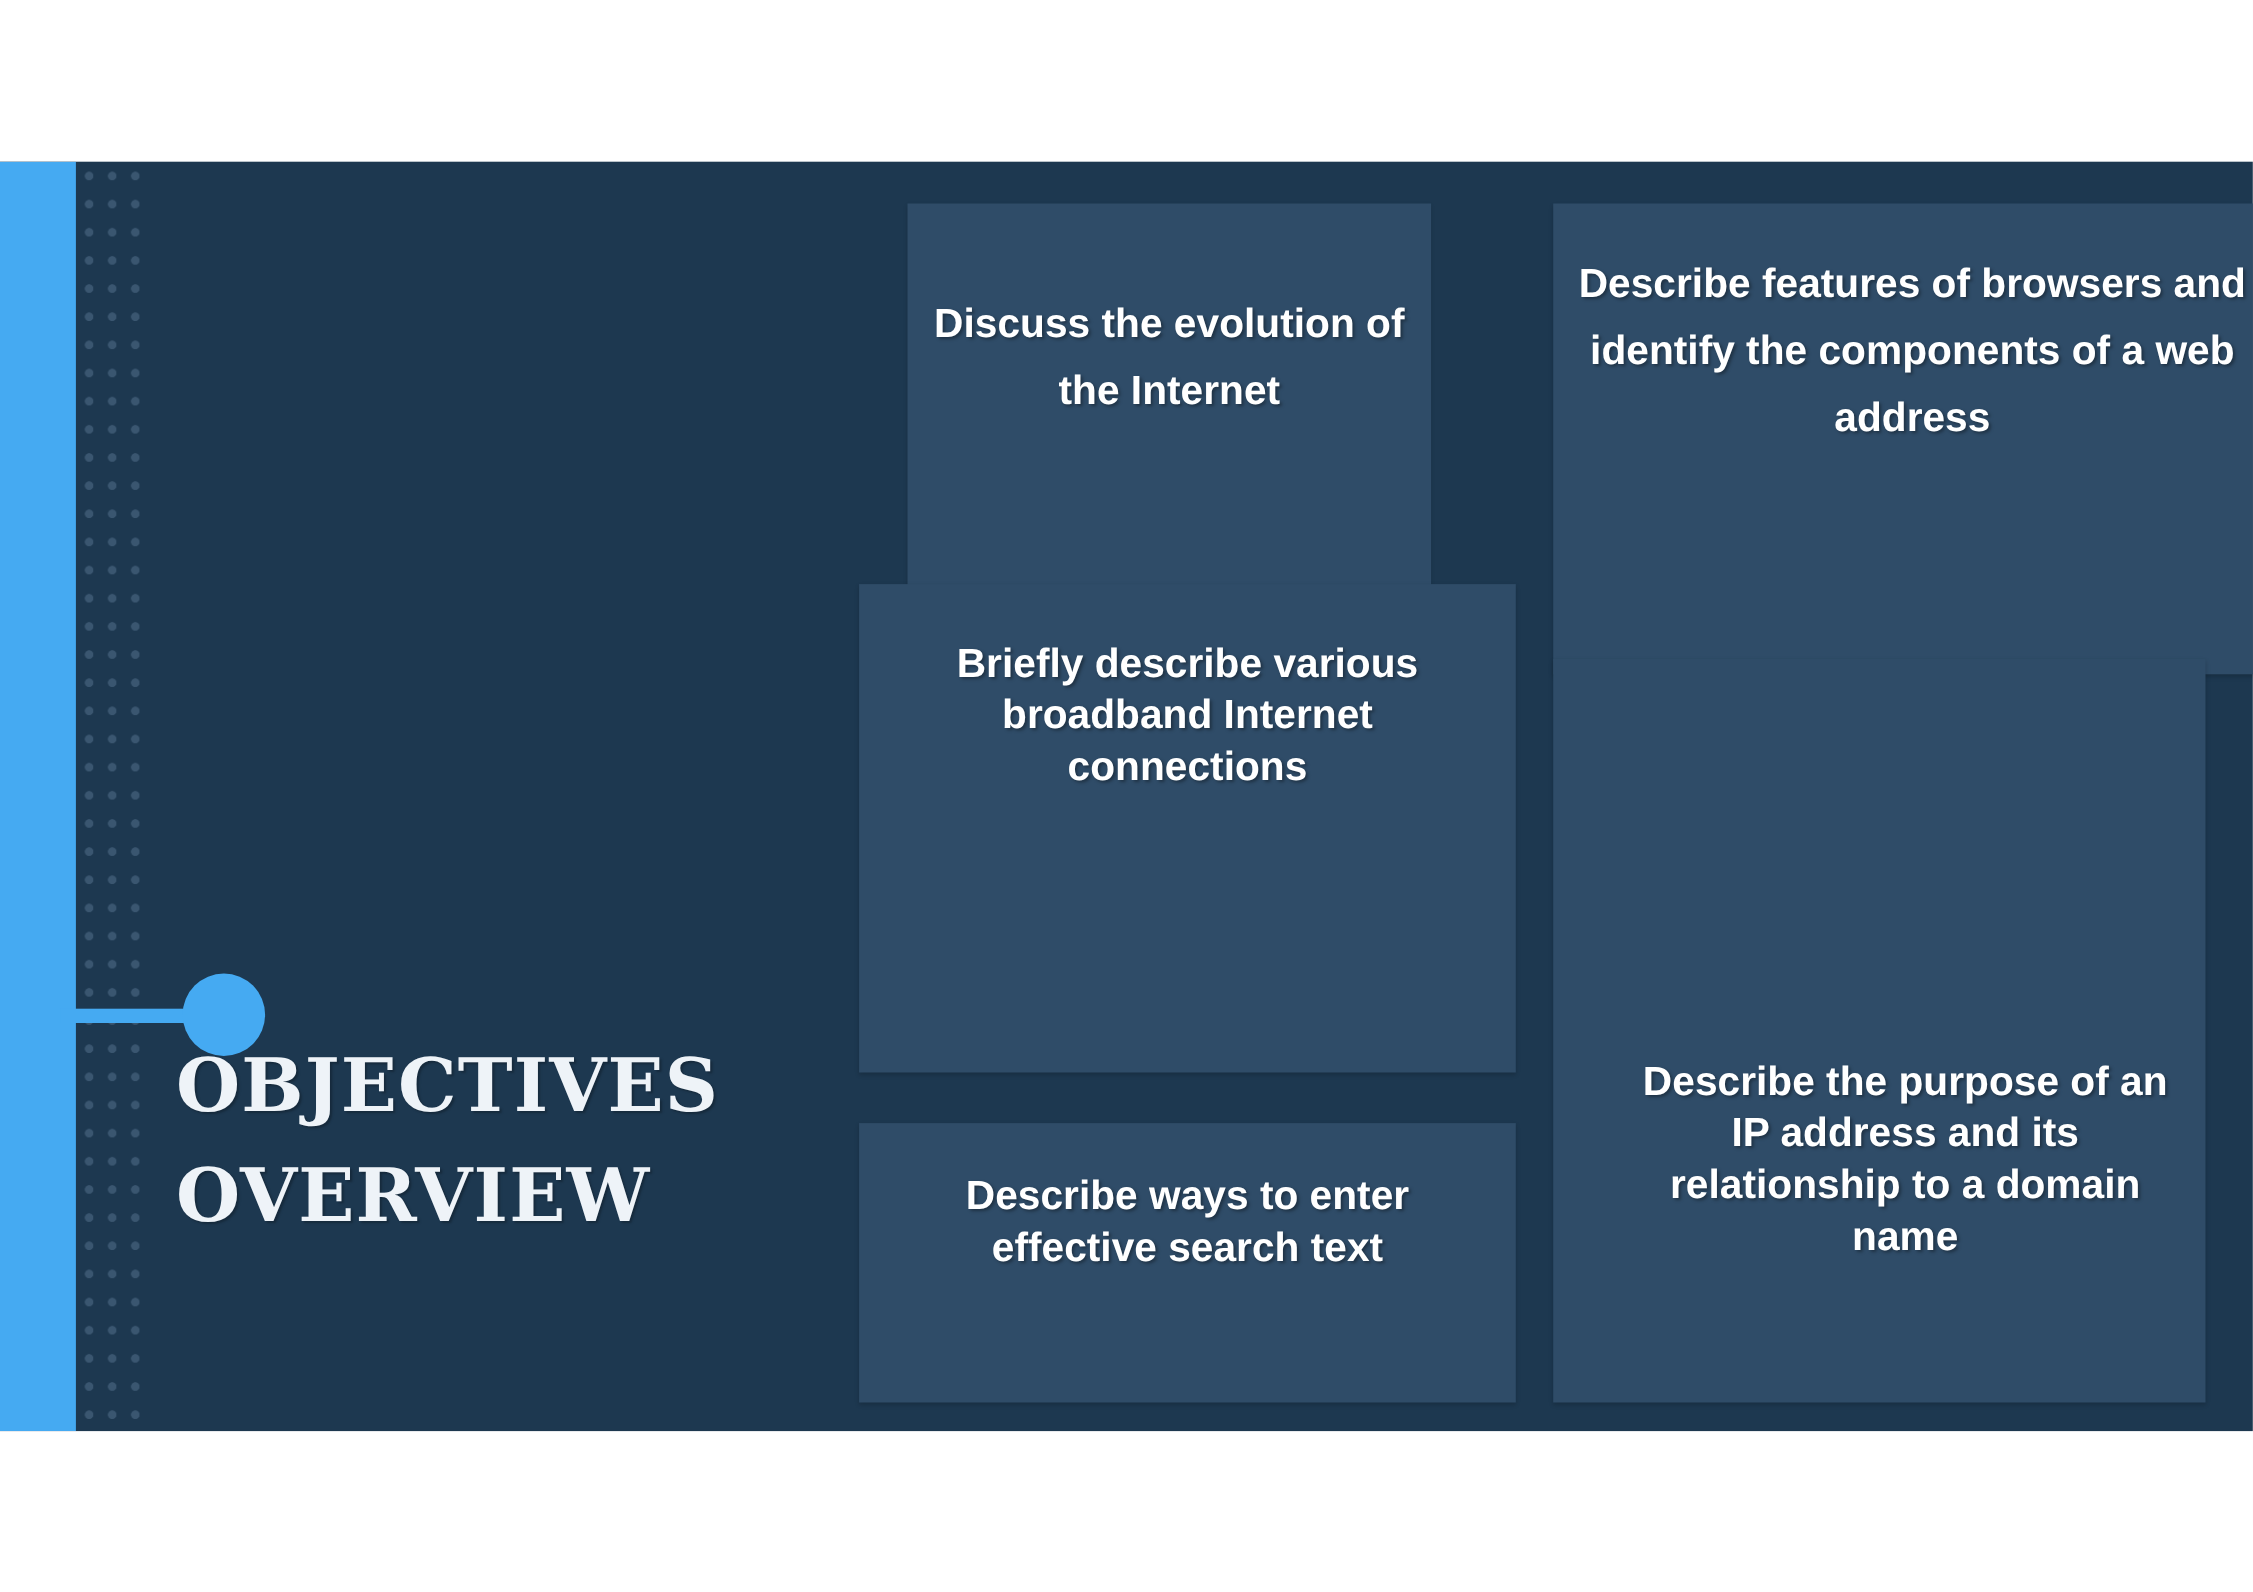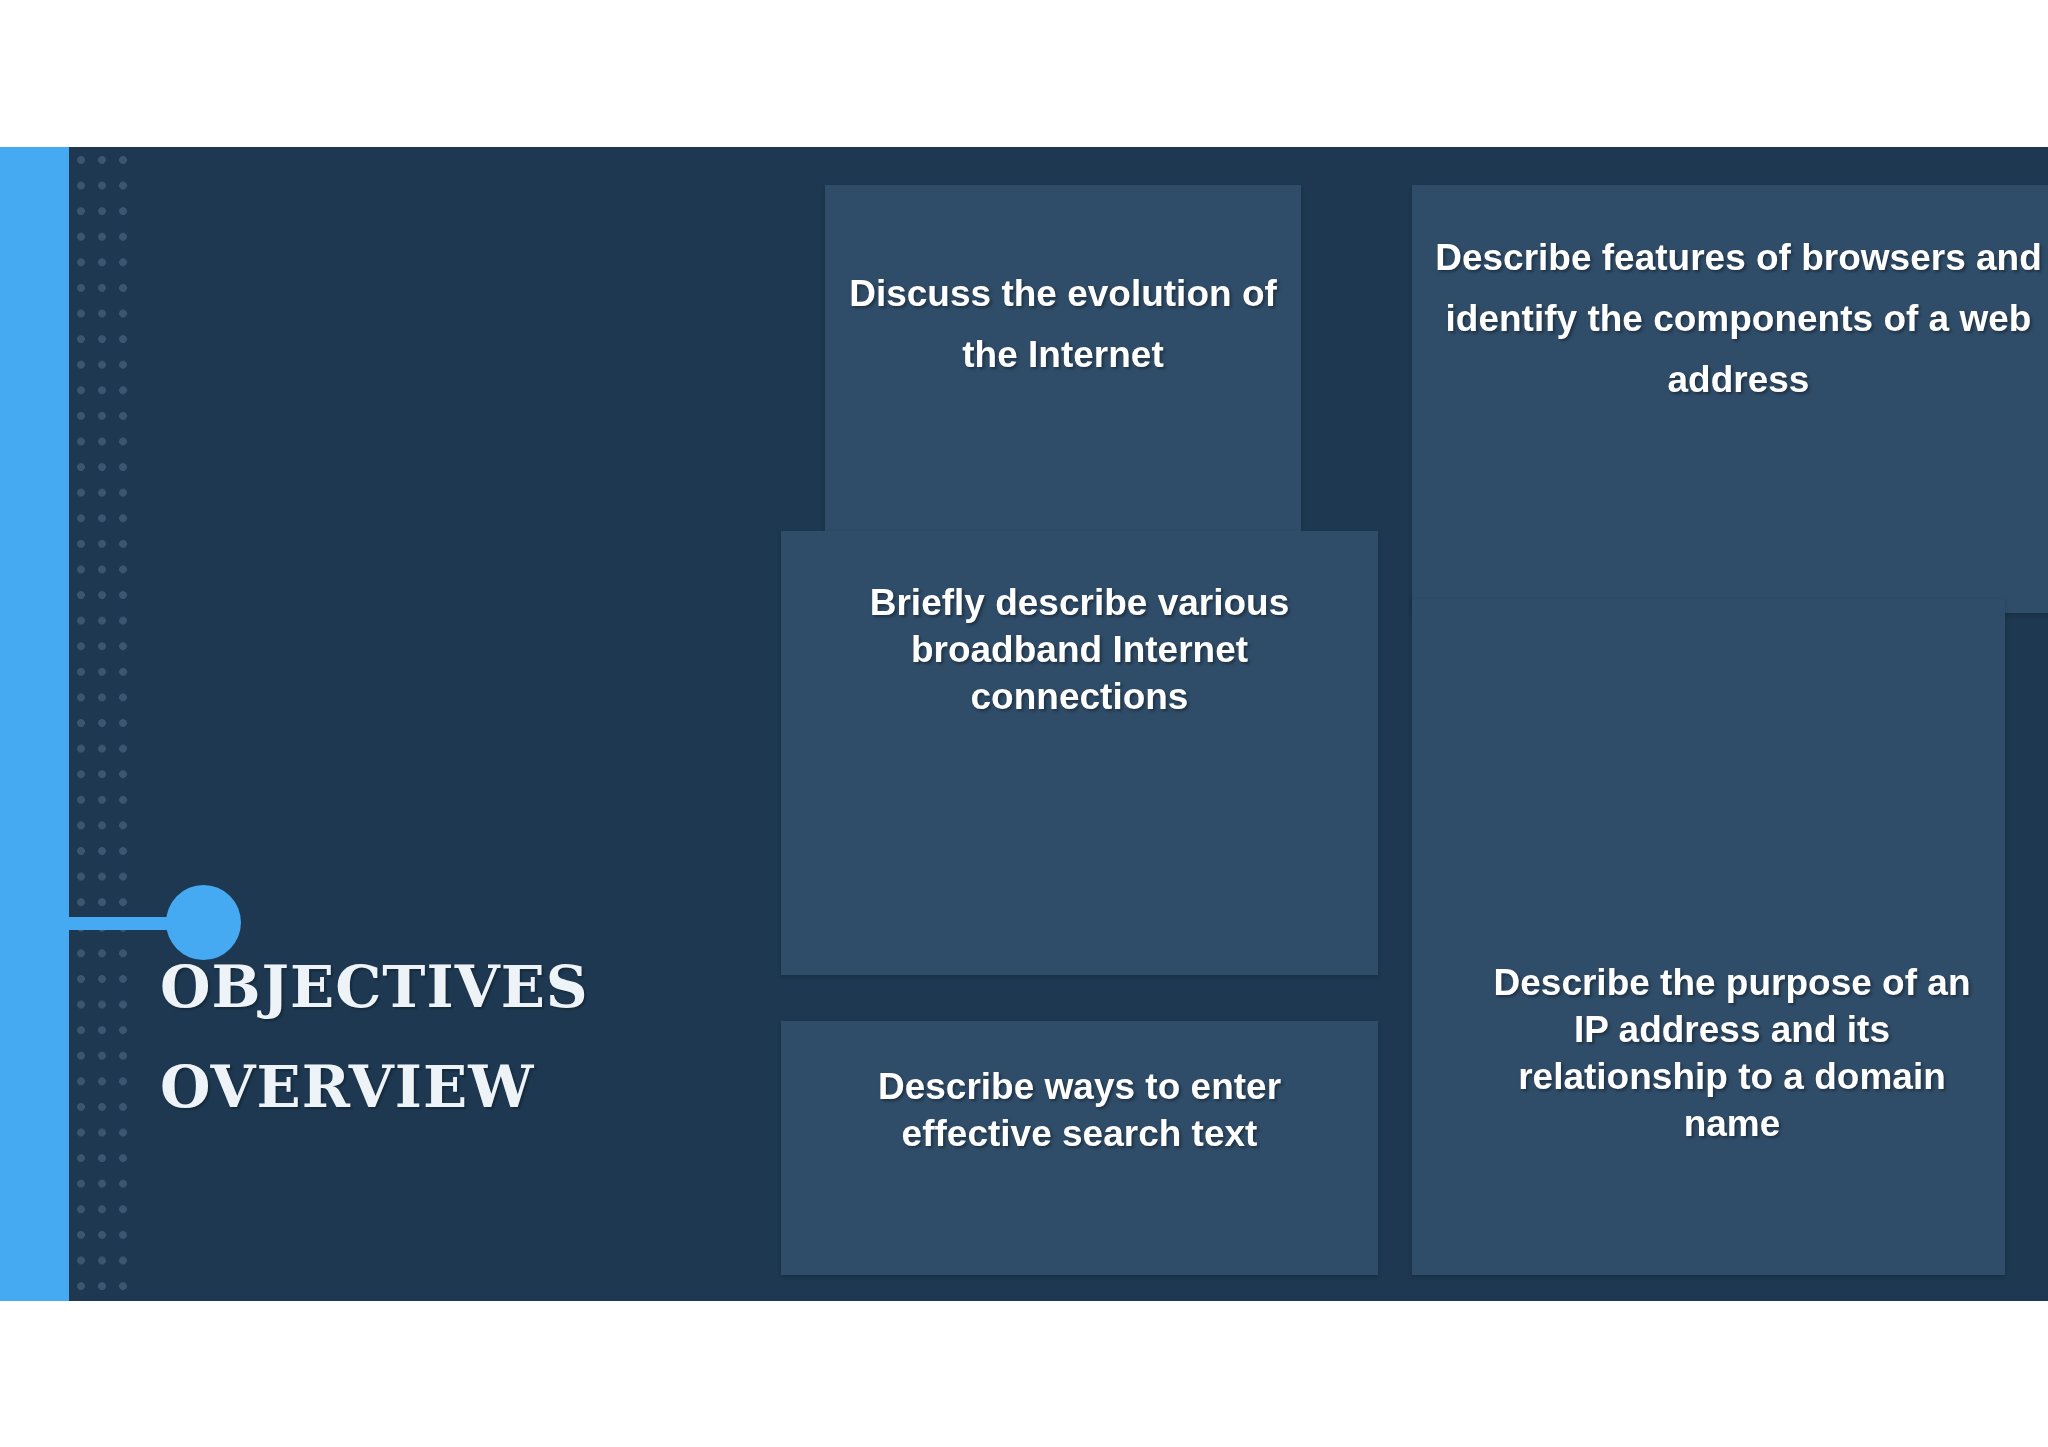--- a/index.html
+++ b/index.html
@@ -75,21 +75,21 @@
 
   
   #slide-title {
     position: absolute;
     left: 160px;
     top: 790px;
     width: 620px;
     color: #eef3f8;
     font-family: "DejaVu Serif", "Liberation Serif", serif;
     font-weight: bold;
-    font-size: 58px;
+    font-size: 67px;
     line-height: 100px;
     letter-spacing: 1px;
     text-shadow: 2px 2px 2px rgba(0,0,0,0.25);
   }
   #slide-title .tline { display: block; white-space: nowrap; }
 
   
   .obj-box {
     position: absolute;
     background: #2f4c68;

